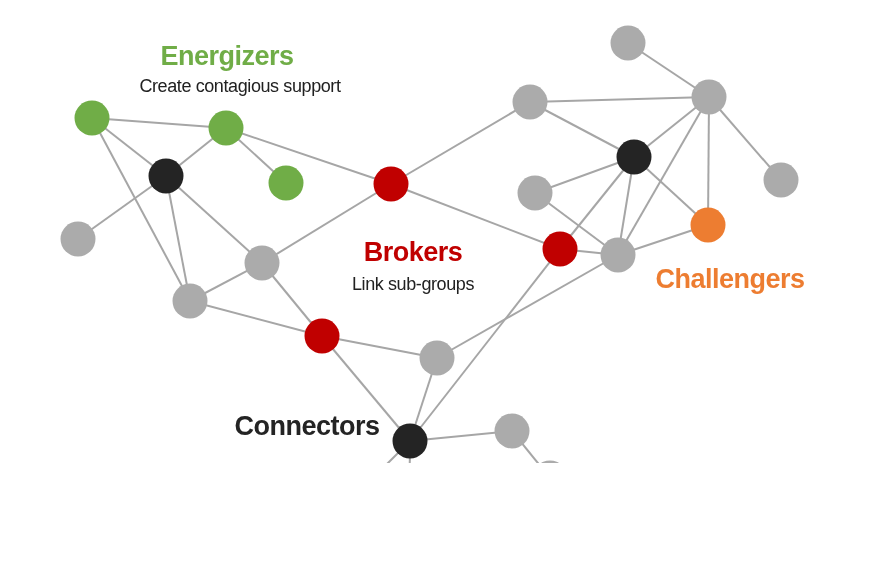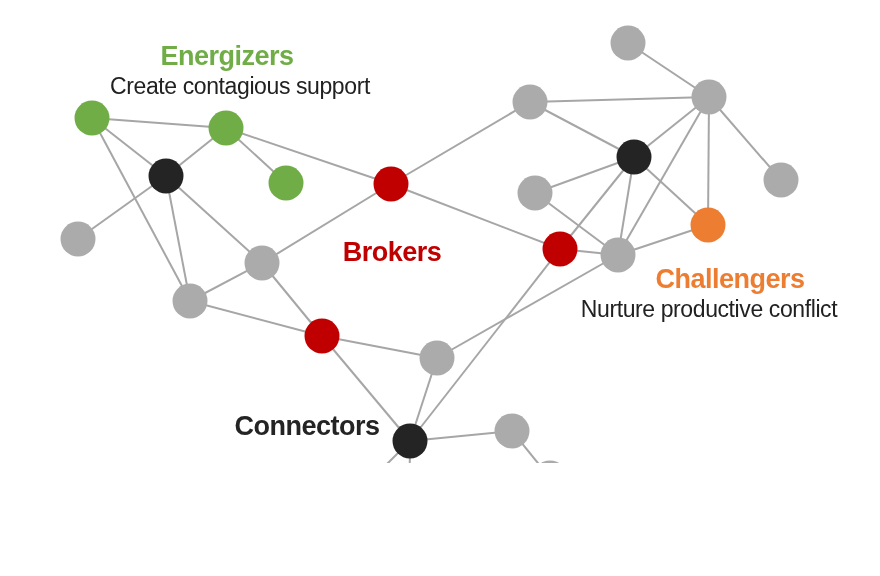--- a/index.html
+++ b/index.html
@@ -25,28 +25,28 @@
     transform: translate(-50%, -50%);
     white-space: nowrap;
     line-height: 1;
   }
   .lbl.title {
     font-size: 27px;
     font-weight: 700;
     letter-spacing: -0.5px;
   }
   .lbl.sub {
-    font-size: 23px;
+    font-size: 18px;
     font-weight: 400;
     letter-spacing: -0.4px;
     text-align: right;
   }
   #lbl-energizers-title { left: 227px; top: 56px; }
   #lbl-energizers-sub   { left: 240px; top: 86px; }
-  #lbl-brokers-title    { left: 392px; top: 252px; }
+  #lbl-brokers-title    { left: 413px; top: 252px; }
   #lbl-brokers-sub      { left: 413px; top: 284px; }
   #lbl-challengers-title{ left: 709px; top: 279px; }
   #lbl-challengers-sub  { left: 709px; top: 309px; }
   #lbl-connectors-title { left: 307px; top: 426px; text-align: right; }
   #lbl-connectors-sub   { left: 270px; top: 459px; }
 </style>
 </head>
 <body>
 
 <div class="stage">
@@ -117,19 +117,19 @@
       <circle cx="550" cy="478" r="17.5" fill="#ababab"></circle>
       <circle cx="358" cy="493" r="17.5" fill="#ababab"></circle>
       <circle cx="409" cy="537" r="17.5" fill="#ababab"></circle>
       <circle cx="493" cy="538" r="17.5" fill="#ababab"></circle>
     </svg>
 
   <div class="lbl title" id="lbl-energizers-title" style="color: rgb(112, 173, 71);">Energizers</div>
   <div class="lbl sub" id="lbl-energizers-sub" style="color: rgb(33, 33, 33);">Create contagious support</div>
 
   <div class="lbl title" id="lbl-brokers-title" style="color: rgb(192, 0, 0);">Brokers</div>
+  <div class="lbl sub" id="lbl-brokers-sub" style="color: rgb(33, 33, 33);">Link sub-groups</div>
 
   <div class="lbl title" id="lbl-challengers-title" style="color: rgb(237, 125, 49); margin-left: 21px;">Challengers</div>
-  <div class="lbl sub" id="lbl-challengers-sub" style="color: rgb(33, 33, 33);">Nurture productive conflict</div>
 
   <div class="lbl title" id="lbl-connectors-title" style="color: rgb(36, 36, 36);">Connectors</div>
 
 </div>
 
 </body></html>

